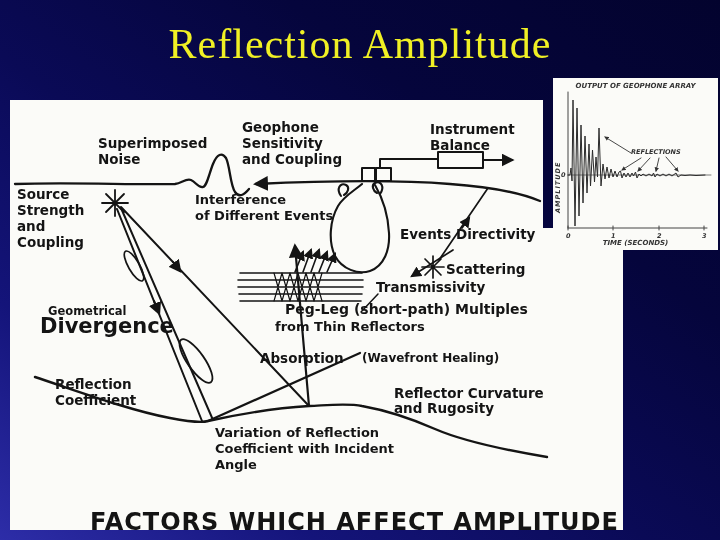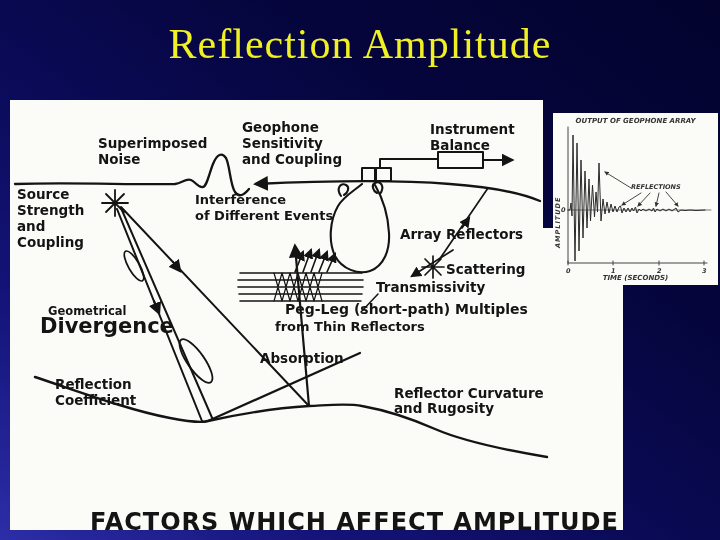--- a/index.html
+++ b/index.html
@@ -13,21 +13,21 @@
   .bg-a{left:0;top:0;width:533px;height:430px;}
   .bg-b{left:533px;top:128px;width:80px;height:302px;}
   .fig svg{position:absolute;left:0;top:0;overflow:visible;}
   .lbl{position:absolute;color:#141414;font-weight:bold;font-size:13.5px;line-height:16px;
     white-space:pre-line;text-align:left;}
   .nowrap{white-space:nowrap;}
   .left{text-align:left;}
   .caption{font-size:24px;letter-spacing:1px;white-space:nowrap;margin-top:16px;}
   .small{font-size:11.5px;line-height:13px;}
   .med{font-size:12px;}
-  .inset{position:absolute;left:553px;top:78px;width:165px;height:172px;background:#fbfbf8;margin-top:35px;}
+  .inset{position:absolute;left:553px;top:78px;width:165px;height:172px;background:#fbfbf8;}
   .inset .ilbl{position:absolute;color:#333;font-size:7px;line-height:8px;font-style:italic;font-weight:bold;white-space:nowrap;}
   .inset .tiny{font-size:6.5px;}
   .vert{writing-mode:vertical-rl;transform:rotate(180deg);letter-spacing:1px;}
 </style>
 </head>
 <body>
 
 <div class="slide">
   <div class="title">Reflection Amplitude</div>
 
@@ -116,32 +116,36 @@
 Sensitivity
 and Coupling</div>
     <div class="lbl" style="left:7px;top:86px;width:92px;">Source
 Strength
 and
 Coupling</div>
     <div class="lbl" style="left:185px;top:92px;width:150px;font-size:13px;">Interference
 of Different Events</div>
     <div class="lbl" style="left:420px;top:21px;width:100px;">Instrument
 Balance</div>
-    <div class="lbl nowrap" style="left:390px;top:126px;width:140px;">Array Reflectors</div>
+    <div class="lbl nowrap" style="left:390px;top:126px;width:140px;">Events Directivity</div>
     <div class="lbl nowrap" style="left:436px;top:161px;width:100px;text-align:left;">Scattering</div>
     <div class="lbl nowrap" style="left:366px;top:179px;width:110px;text-align:left;">Transmissivity</div>
     <div class="lbl nowrap left" style="left:275px;top:201px;width:220px;font-size:14px;">Peg-Leg (short-path) Multiples</div>
     <div class="lbl nowrap left" style="left:265px;top:219px;width:200px;font-size:13px;">from Thin Reflectors</div>
     <div class="lbl nowrap" style="left:250px;top:250px;width:95px;">Absorption</div>
+    <div class="lbl nowrap med" style="left:352px;top:250px;width:130px;text-align:left;">(Wavefront Healing)</div>
     <div class="lbl small nowrap" style="left:38px;top:205px;width:80px;">Geometrical</div>
     <div class="lbl nowrap" style="left:30px;top:218px;width:100px;font-size:21px;">Divergence</div>
     <div class="lbl" style="left:45px;top:276px;width:100px;">Reflection
 Coefficient</div>
     <div class="lbl" style="left:384px;top:286px;width:150px;line-height:15px;">Reflector Curvature
 and Rugosity</div>
+    <div class="lbl" style="left:205px;top:325px;width:200px;font-size:13px;">Variation of Reflection
+Coefficient with Incident
+Angle</div>
     <div class="lbl caption" style="left:80px;top:398px;width:400px;">FACTORS WHICH AFFECT AMPLITUDE</div>
   </div>
 
   <div class="inset">
     <svg width="165" height="172" viewBox="0 0 165 172">
       <defs>
         <marker id="ah2" viewBox="0 0 10 10" refX="8" refY="5" markerWidth="5" markerHeight="5" orient="auto-start-reverse">
           <path d="M0,0 L10,5 L0,10 z" fill="#333"></path>
         </marker>
       </defs>

